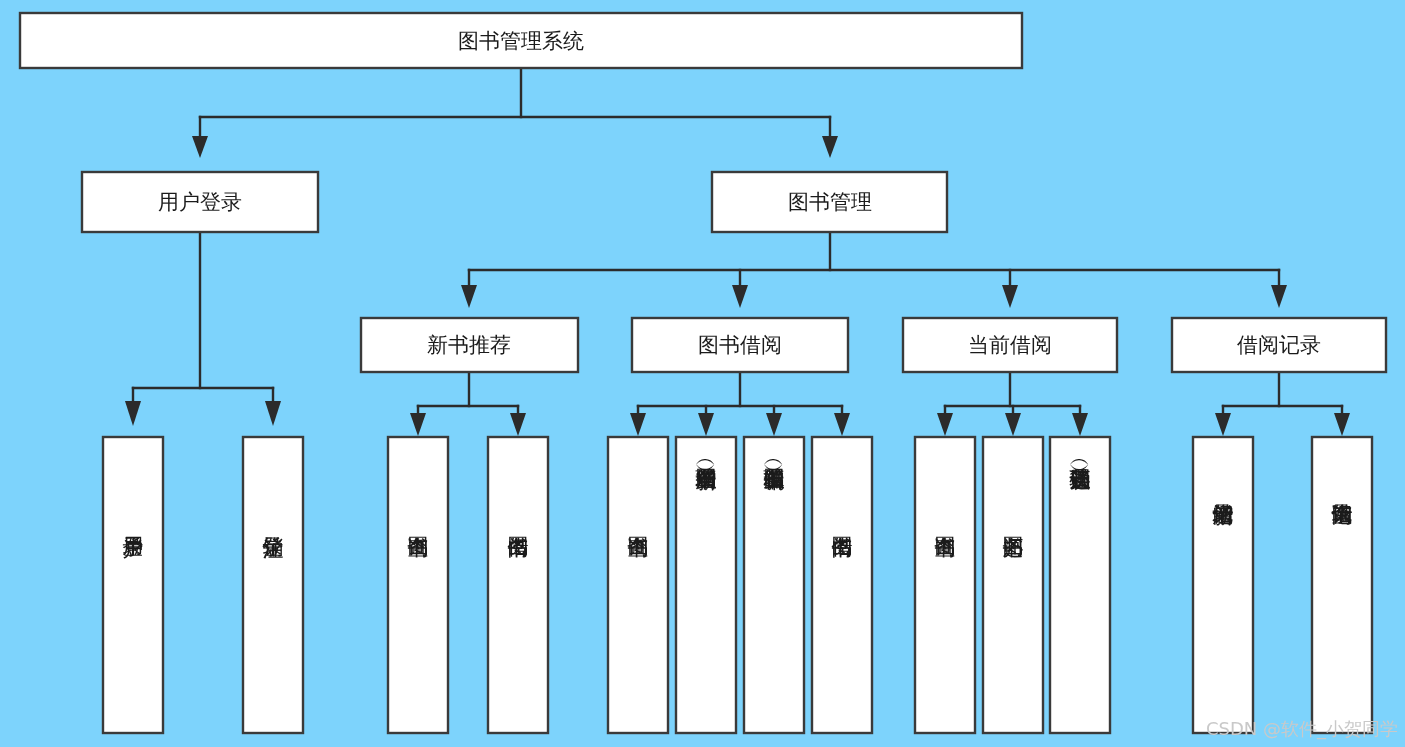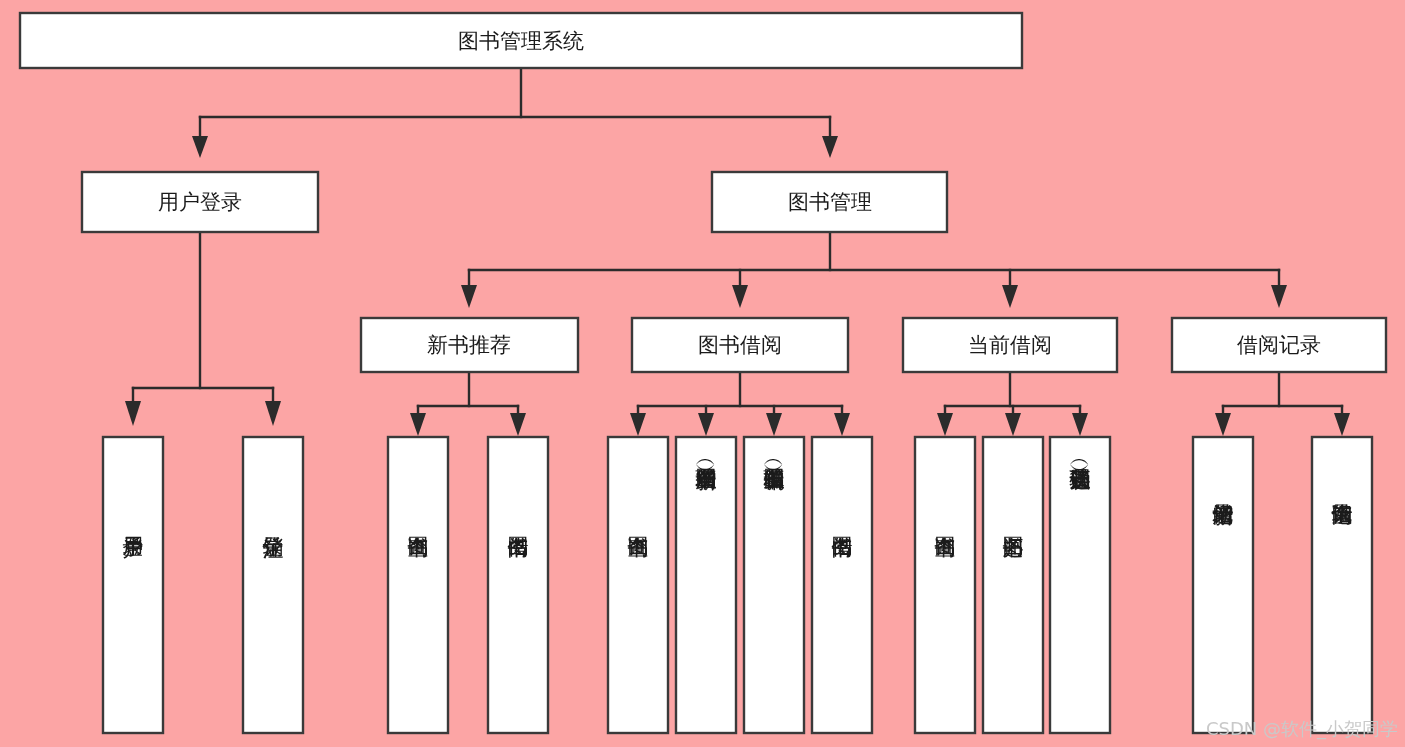--- a/index.html
+++ b/index.html
@@ -11,21 +11,21 @@
   body {
     width: 1405px;
     height: 747px;
     overflow: hidden;
     font-family: "DejaVu Sans", "Liberation Sans", sans-serif;
   }
   #diagram-root {
     position: relative;
     width: 1405px;
     height: 747px;
-    background: #fca5a5;
+    background: #7dd3fc;
   }
   svg#flowchart {
     display: block;
     width: 1405px;
     height: 747px;
   }
   .node-rect {
     fill: #ffffff;
     stroke: #3a3a3a;
     stroke-width: 2.4;

